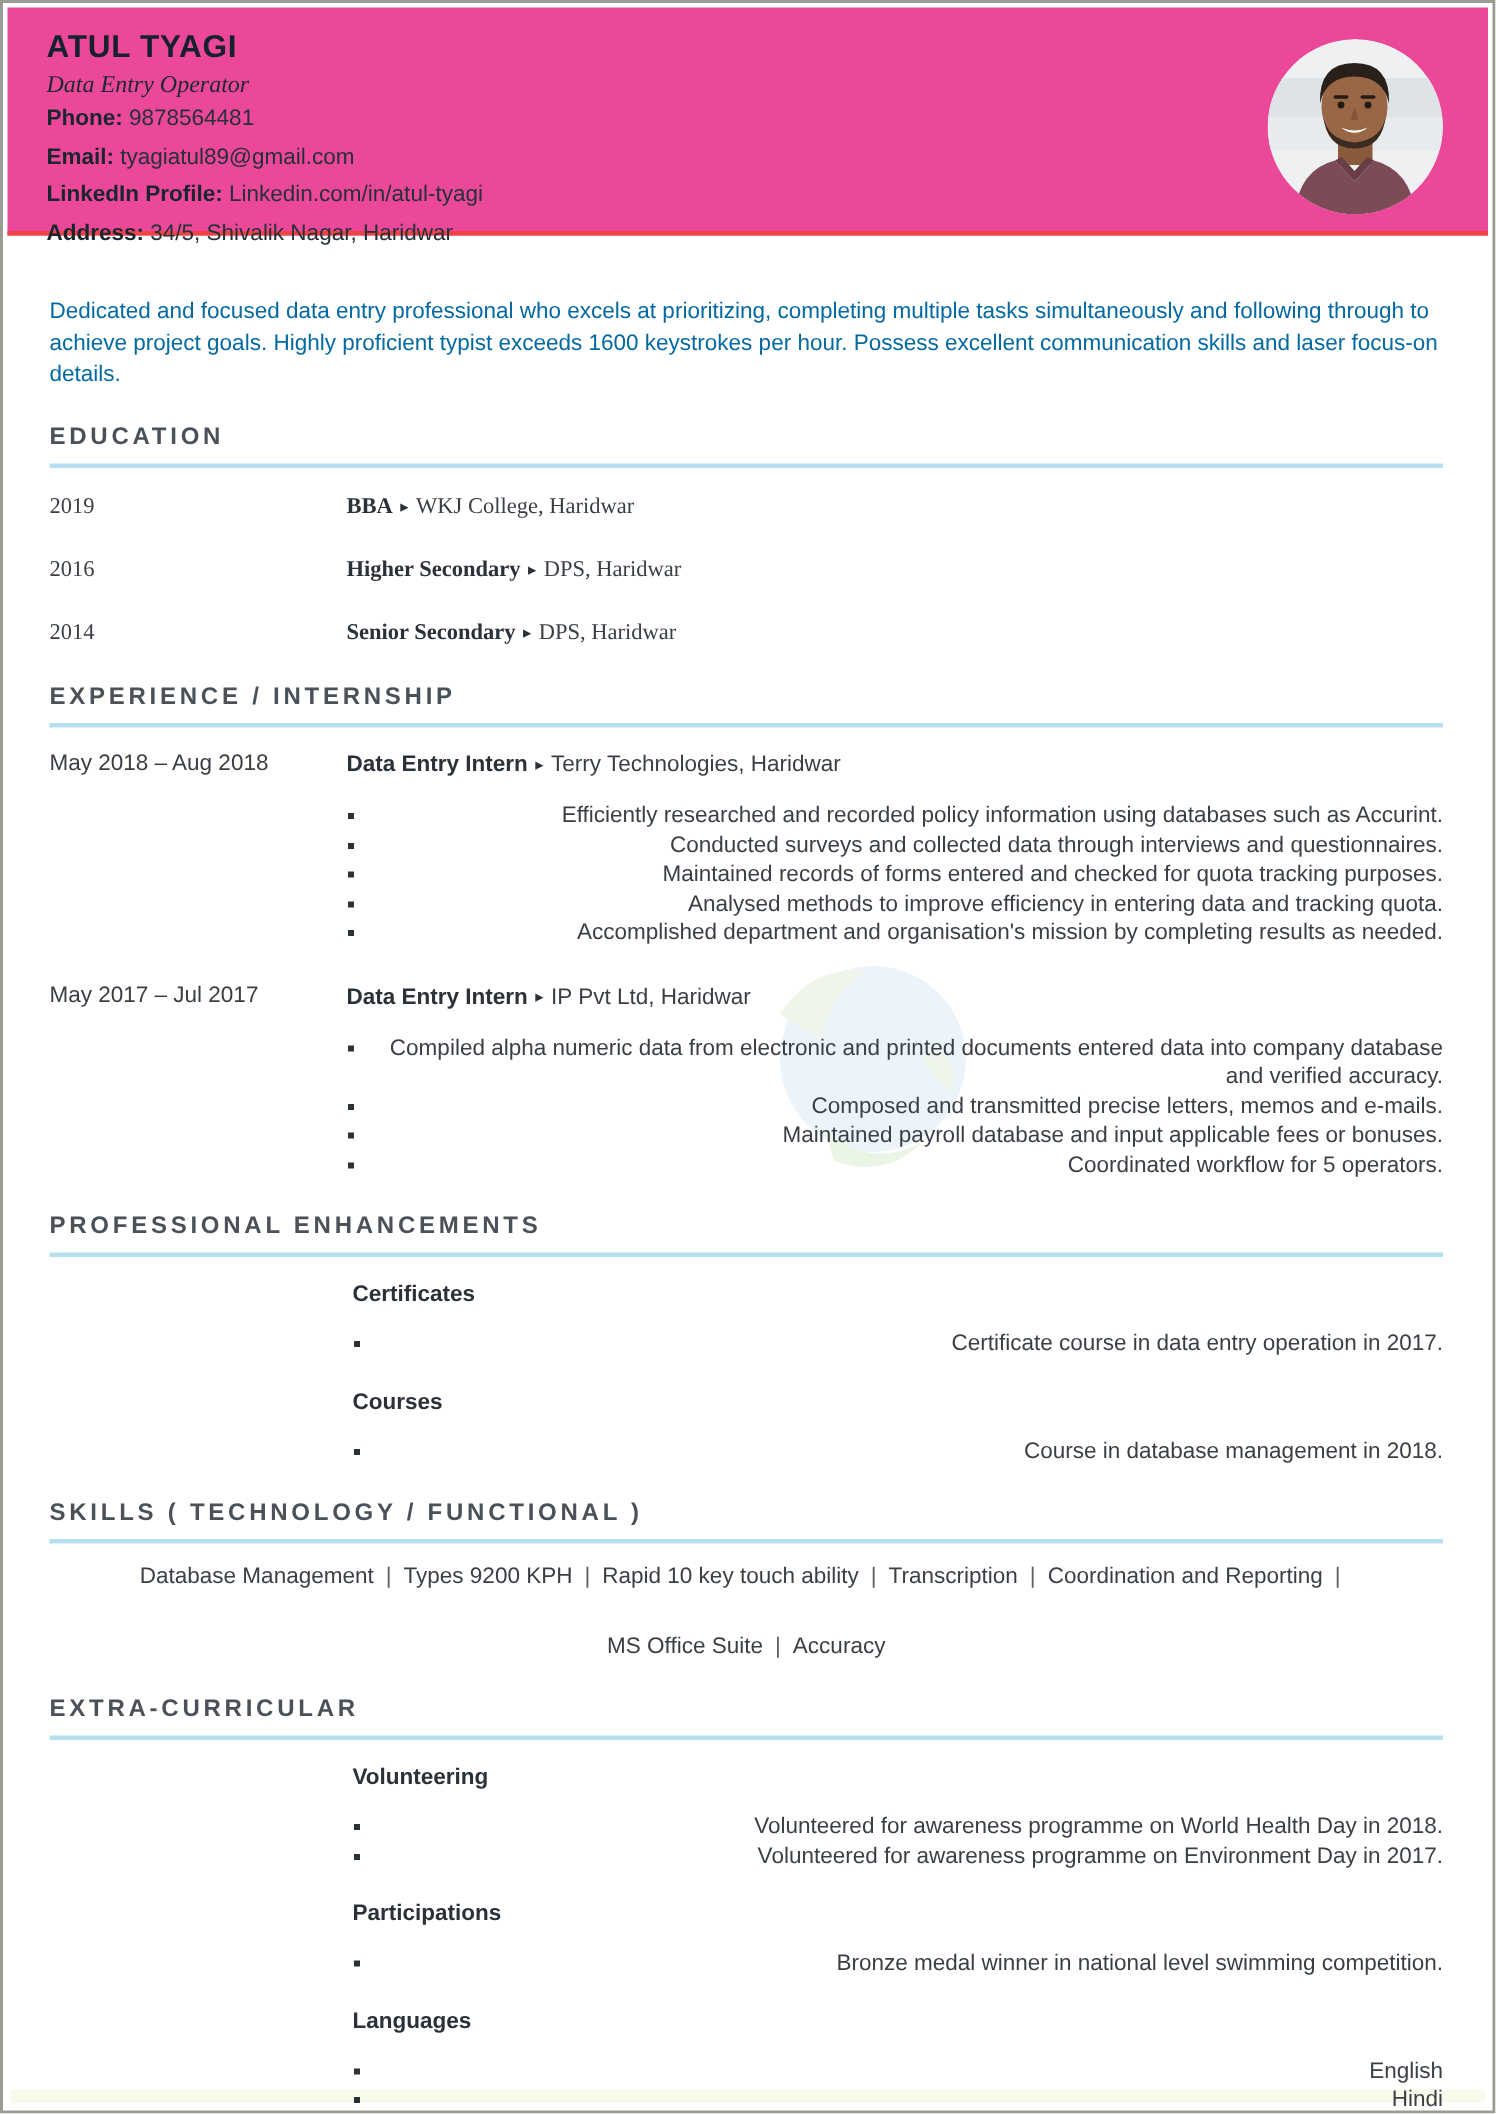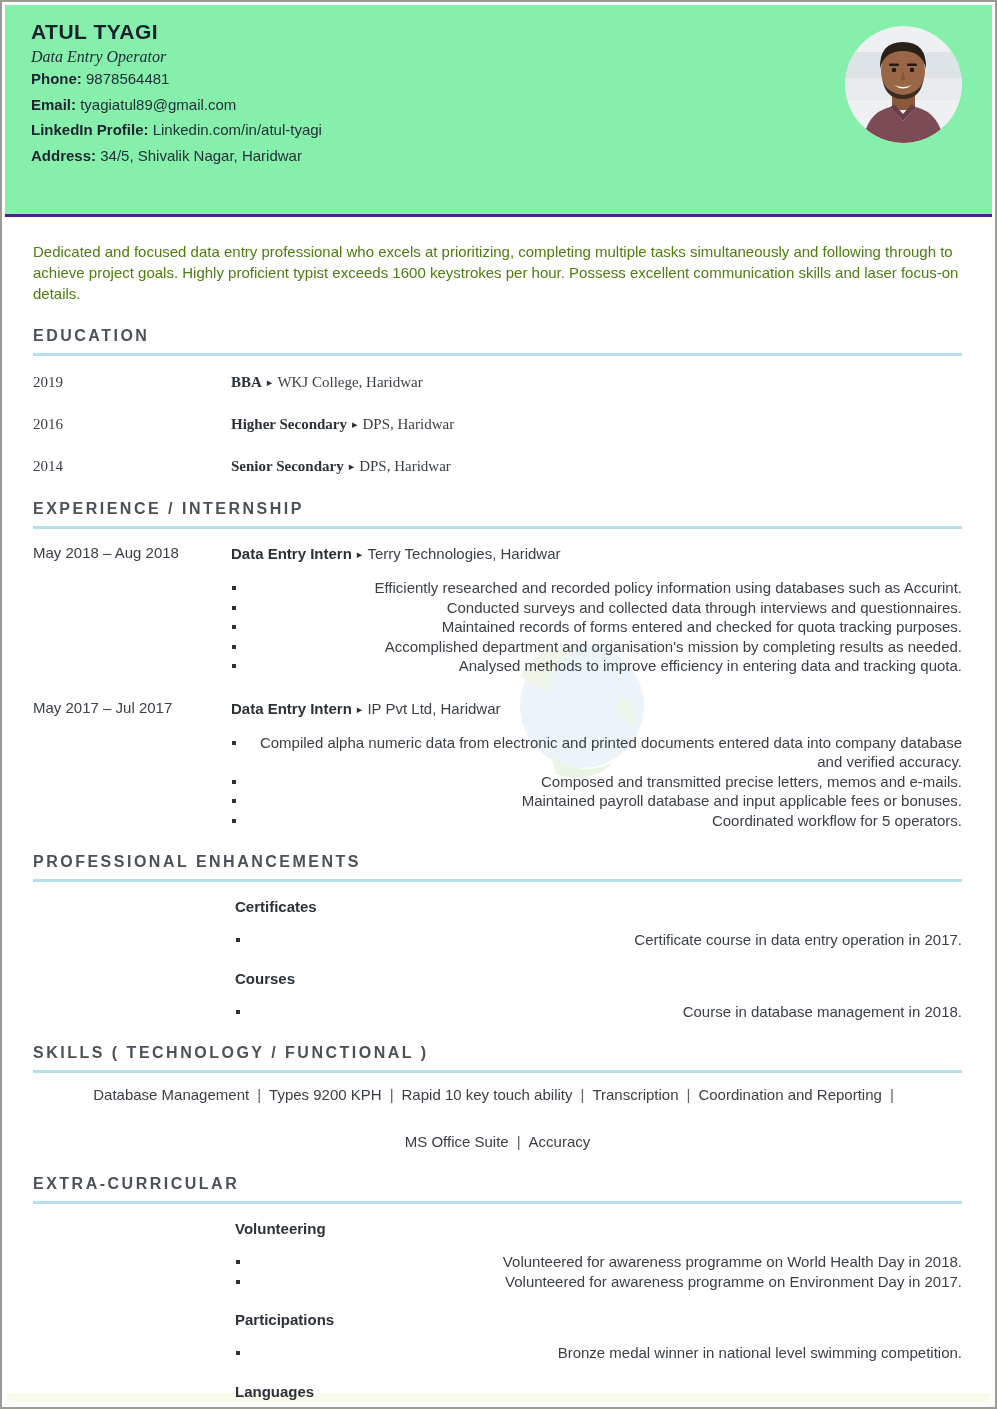--- a/index.html
+++ b/index.html
@@ -4,31 +4,31 @@
 <style>
   * { margin:0; padding:0; box-sizing:border-box; }
   body { background:#ffffff; font-family:"Liberation Sans","DejaVu Sans",sans-serif; }
   .page {
     position:relative; width:997px; height:1409px; margin:0 auto;
     background:#ffffff; border:2px solid #999c90; outline:1px solid #d8d8d0;
     padding:3px; overflow:hidden;
   }
   
   .header {
-    position:relative; background:#86efac; height:212px;
-    padding:15px 26px 0 26px; border-bottom:3px solid #4c1d95;
+    position:relative; background:#ec4899; height:152px;
+    padding:15px 26px 0 26px; border-bottom:3px solid #ef4444;
   }
   .name { font-size:21px; font-weight:bold; letter-spacing:.5px; color:#16212d; }
   .job-title-line { font-family:"Liberation Serif","DejaVu Serif",serif; font-style:italic; font-size:16px; color:#1d2833; margin-top:4px; }
   .contact-line { font-size:15px; color:#253039; line-height:25.5px; }
   .contact-line b { color:#1b2530; }
   .avatar-wrap { position:absolute; top:21px; right:30px; width:117px; height:117px; border-radius:50%; overflow:hidden; }
   
   .main { position:relative; padding:0 30px 0 28px; z-index:1; }
-  .summary { margin-top:24px; font-size:15px; line-height:21px; color:#4d7c0f; }
+  .summary { margin-top:40px; font-size:15px; line-height:21px; color:#0369a1; }
   h2.section-heading {
     margin-top:23px; font-size:16px; font-weight:bold; letter-spacing:2.5px;
     color:#4b5158; text-transform:uppercase;
   }
   .rule { height:3px; background:#b6dff0; margin-top:8px; }
   
   .edu-rows { margin-top:16px;font-family:Liberation Serif, serif; }
   .edu-row { display:flex; margin-bottom:21px; font-size:15px; line-height:20px; color:#3a3f45; }
   .col-left { width:198px; flex-shrink:0; }
   .deg { font-weight:bold; color:#2b3138; }
@@ -130,22 +130,22 @@
     <div class="rule"></div>
 
     <div class="job">
       <div class="col-left">May 2018 – Aug 2018</div>
       <div class="job-body">
         <div class="job-head"><span class="deg">Data Entry Intern</span><span class="arrow">▸</span><span>Terry Technologies, Haridwar</span></div>
         <ul class="bullets">
           <li><span class="sq"></span><span>Efficiently researched and recorded policy information using databases such as Accurint.</span></li>
           <li><span class="sq"></span><span>Conducted surveys and collected data through interviews and questionnaires.</span></li>
           <li><span class="sq"></span><span>Maintained records of forms entered and checked for quota tracking purposes.</span></li>
+          <li><span class="sq"></span><span>Analysed methods to improve efficiency in entering data and tracking quota.</span></li>
           <li><span class="sq"></span><span>Accomplished department and organisation's mission by completing results as needed.</span></li>
-          <li><span class="sq"></span><span>Analysed methods to improve efficiency in entering data and tracking quota.</span></li>
         </ul>
       </div>
     </div>
 
     <div class="job second">
       <div class="col-left">May 2017 – Jul 2017</div>
       <div class="job-body">
         <div class="job-head"><span class="deg">Data Entry Intern</span><span class="arrow">▸</span><span>IP Pvt Ltd, Haridwar</span></div>
         <ul class="bullets">
           <li><span class="sq"></span><span>Compiled alpha numeric data from electronic and printed documents entered data into company database and verified accuracy.</span></li>

